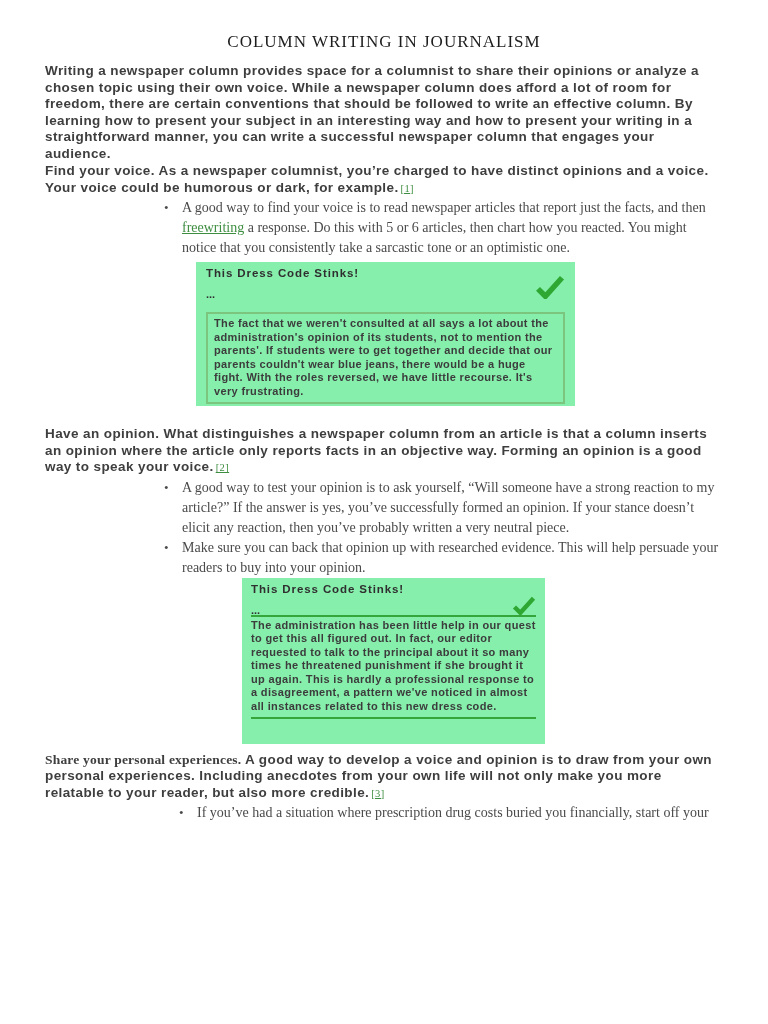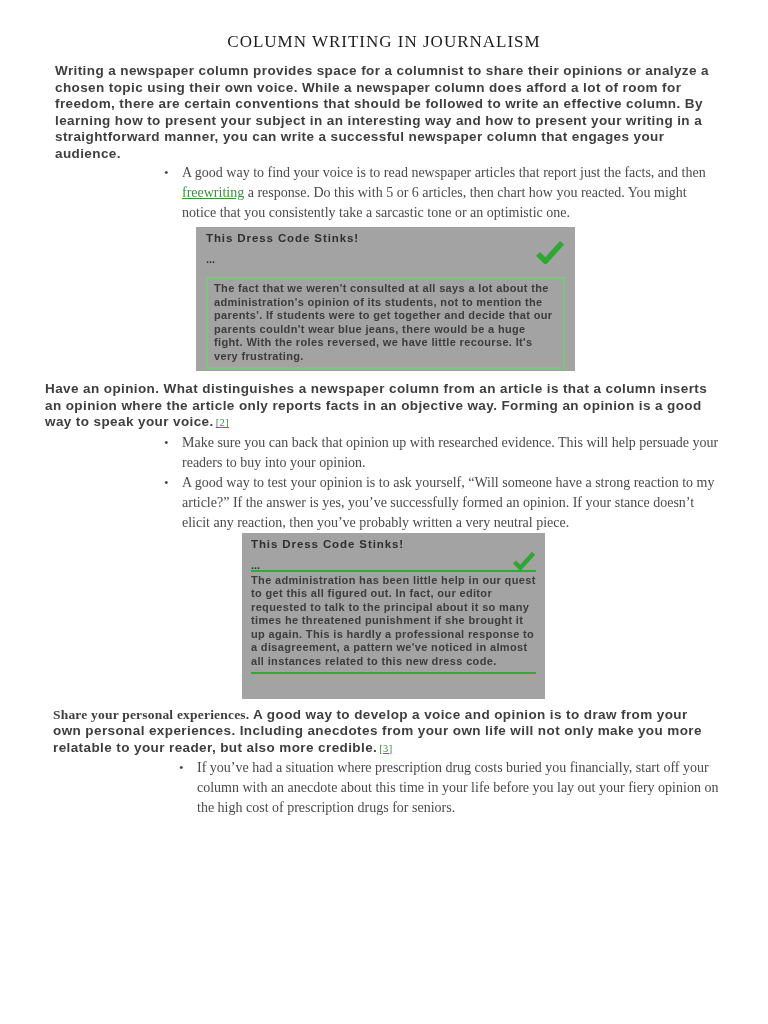--- a/index.html
+++ b/index.html
@@ -23,25 +23,25 @@
     color: #1c1c1c;
   }
   .bold-sans {
     font-family: "Liberation Sans", sans-serif;
     font-weight: 700;
     font-size: 13.5px;
     line-height: 16.5px;
     letter-spacing: .4px;
     color: #3e3e3e;
   }
-  .intro   { margin: 11px 10px 0; }
+  .intro   { margin: 11px 0 0; }
   .h2      { margin: 3px 0 0; }
   .lead    { margin: 1px 0 0; }
-  .lead-mid   { margin: 10px 0 0; }
-  .lead-last  { margin: 8px 8px 0; }
+  .lead-mid   { margin: 20px 0 0; }
+  .lead-last  { margin: 8px 0 0; }
   .serif-lead {
     font-family: "Liberation Serif", serif;
     font-weight: 700;
     font-size: 13.5px;
     letter-spacing: .2px;
     color: #3e3e3e;
   }
   .ref {
     font-family: "Liberation Serif", serif;
     font-weight: 400;
@@ -73,21 +73,21 @@
     font-size: 13px;
     color: #4a4a4a;
   }
   .green-link {
     color: #3e8e41;
     text-decoration: underline;
     cursor: pointer;
   }
   
   .figure {
-    background: #a3a3a3;
+    background: #86efac;
     box-sizing: border-box;
   }
   .fig1 {
     width: 379px; height: 144px;
     margin: 4px 0 0 151px;
     padding: 4px 10px 10px;
   }
   .fig2 {
     width: 303px; height: 166px;
     margin: 0 0 0 197px;
@@ -137,20 +137,21 @@
 </head>
 <body>
 
 <div class="page">
 
   <h1 class="doc-title">COLUMN WRITING IN JOURNALISM</h1>
 
   <p class="bold-sans intro">Writing a newspaper column provides space for a columnist to share their opinions or analyze a chosen topic using their own voice. While a newspaper column does afford a lot of room for freedom, there are certain conventions that should be followed to write an effective column. By learning how to present your subject in an interesting way and how to present your writing in a straightforward manner, you can write a successful newspaper column that engages your audience.</p>
 
 
+  <p class="bold-sans lead"><span>Find your voice.  As a newspaper columnist, you’re charged to have distinct opinions and a voice. Your voice could be humorous or dark, for example.</span><a class="ref">[1]</a></p>
 
   <ul class="bullets">
     <li><span>A good way to find your voice is to read newspaper articles that report just the facts, and then </span><a class="green-link">freewriting</a><span> a response. Do this with 5 or 6 articles, then chart how you reacted. You might notice that you consistently take a sarcastic tone or an optimistic one.</span></li>
   </ul>
 
   <figure class="figure fig1" style="margin-block:4px 0;">
     <div class="fig-title">This Dress Code Stinks!</div>
     <div class="fig-row">
       <span class="fig-ellipsis">...</span>
       <span>
@@ -158,22 +159,22 @@
           <path d="M3 15 L11 23 L29 3" fill="none" stroke="#2fa833" stroke-width="6"></path>
         </svg>
       </span>
     </div>
     <div class="fig-body quote-box">The fact that we weren't consulted at all says a lot about the administration's opinion of its students, not to mention the parents'. If students were to get together and decide that our parents couldn't wear blue jeans, there would be a huge fight. With the roles reversed, we have little recourse. It's very frustrating.</div>
   </figure>
 
   <p class="bold-sans lead-mid"><span>Have an opinion.  What distinguishes a newspaper column from an article is that a column inserts an opinion where the article only reports facts in an objective way. Forming an opinion is a good way to speak your voice.</span><a class="ref">[2]</a></p>
 
   <ul class="bullets">
+    <li><span>A good way to test your opinion is to ask yourself, “Will someone have a strong reaction to my article?” If the answer is yes, you’ve successfully formed an opinion. If your stance doesn’t elicit any reaction, then you’ve probably written a very neutral piece.</span></li>
     <li><span>Make sure you can back that opinion up with researched evidence. This will help persuade your readers to buy into your opinion.</span></li>
-    <li><span>A good way to test your opinion is to ask yourself, “Will someone have a strong reaction to my article?” If the answer is yes, you’ve successfully formed an opinion. If your stance doesn’t elicit any reaction, then you’ve probably written a very neutral piece.</span></li>
   </ul>
 
   <figure class="figure fig2" style="margin-block:0;">
     <div class="fig-title">This Dress Code Stinks!</div>
     <div class="fig-row">
       <span class="fig-ellipsis">...</span>
       <span>
         <svg class="check-svg" width="24" height="19" viewBox="0 0 32 26" aria-hidden="true">
           <path d="M3 15 L11 23 L29 3" fill="none" stroke="#2fa833" stroke-width="6"></path>
         </svg>

